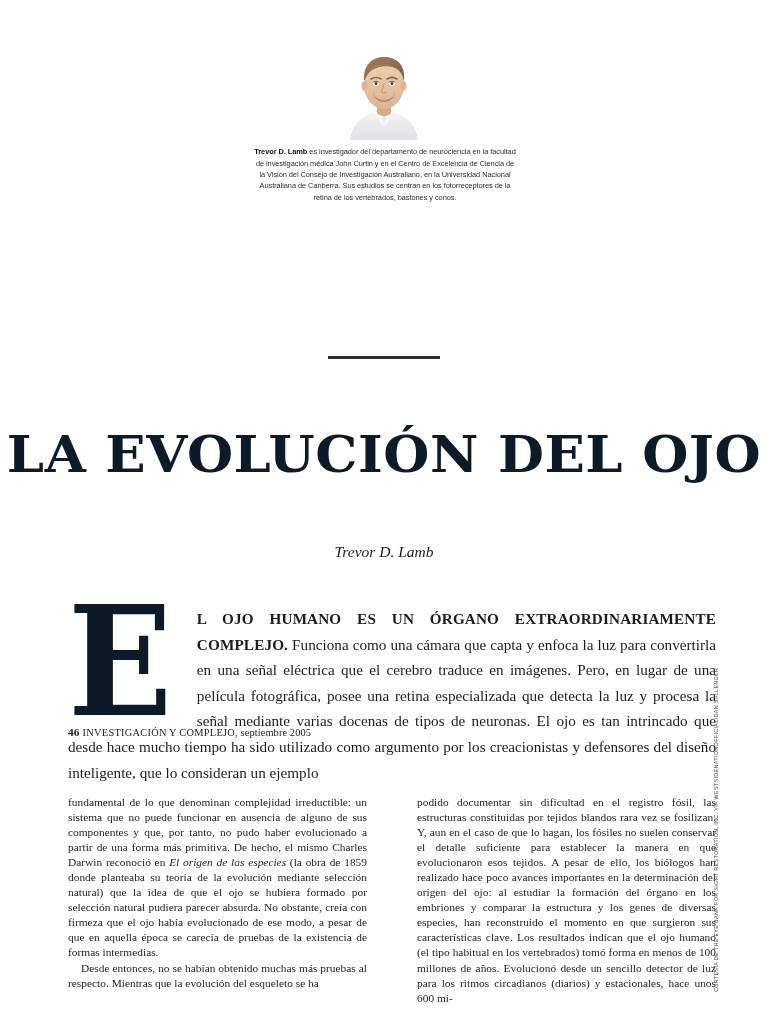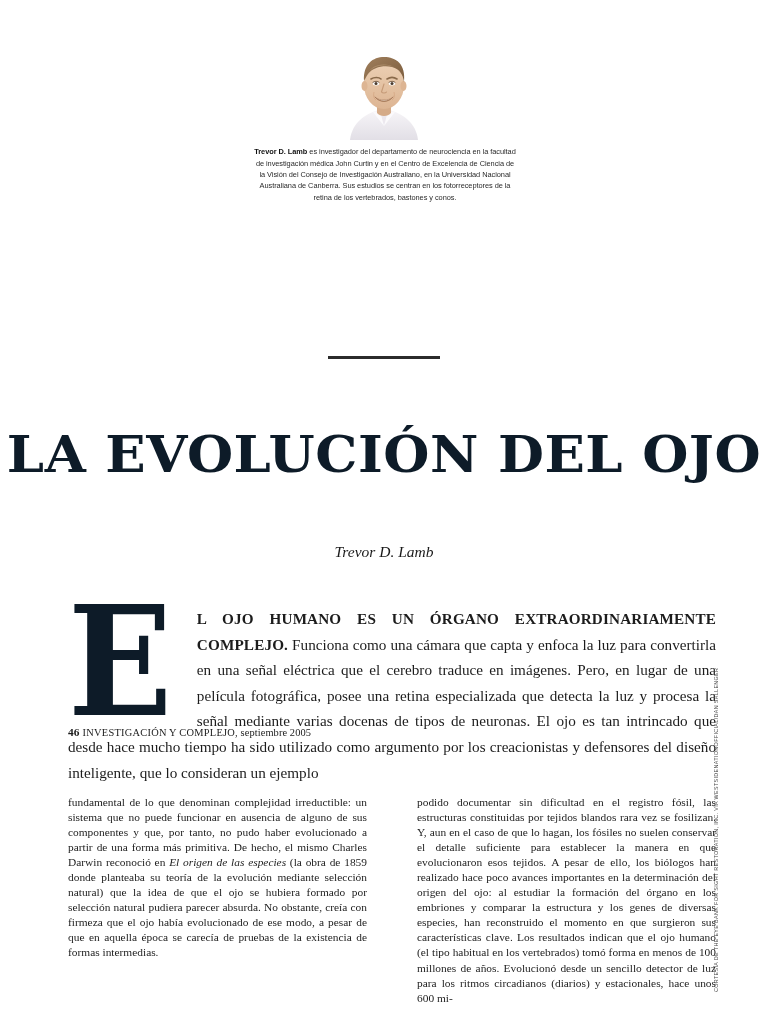--- a/index.html
+++ b/index.html
@@ -288,20 +288,21 @@
 
   <p class="byline">Trevor D. Lamb</p>
 
   <div class="intro">
     <span class="dropcap">E</span><span class="lede-caps">L OJO HUMANO ES UN ÓRGANO EXTRAORDINARIAMENTE COMPLEJO.</span><span> Funciona como una cámara que capta y enfoca la luz para convertirla en una señal eléctrica que el cerebro traduce en imágenes. Pero, en lugar de una película fotográfica, posee una retina especializada que detecta la luz y procesa la señal mediante varias docenas de tipos de neuronas. El ojo es tan intrincado que desde hace mucho tiempo ha sido utilizado como argumento por los creacionistas y defensores del diseño inteligente, que lo consideran un ejemplo</span>
   </div>
 
   <div class="cols">
     <div class="col col-left">
         <p><span>fundamental de lo que denominan complejidad irreductible: un sistema que no puede funcionar en ausencia de alguno de sus componentes y que, por tanto, no pudo haber evolucionado a partir de una forma más primitiva. De hecho, el mismo Charles Darwin reconoció en </span><em>El origen de las especies</em><span> (la obra de 1859 donde planteaba su teoría de la evolución mediante selección natural) que la idea de que el ojo se hubiera formado por selección natural pudiera parecer absurda. No obstante, creía con firmeza que el ojo había evolucionado de ese modo, a pesar de que en aquella época se carecía de pruebas de la existencia de formas intermedias.</span></p>
+        <p><span>Desde entonces, no se habían obtenido muchas más pruebas al respecto. Mientras que la evolución del esqueleto se ha</span></p>
       </div>
     <div class="col col-right">
         <p><span>podido documentar sin dificultad en el registro fósil, las estructuras constituidas por tejidos blandos rara vez se fosilizan. Y, aun en el caso de que lo hagan, los fósiles no suelen conservar el detalle suficiente para establecer la manera en que evolucionaron esos tejidos. A pesar de ello, los biólogos han realizado hace poco avances importantes en la determinación del origen del ojo: al estudiar la formación del órgano en los embriones y comparar la estructura y los genes de diversas especies, han reconstruido el momento en que surgieron sus características clave. Los resultados indican que el ojo humano (el tipo habitual en los vertebrados) tomó forma en menos de 100 millones de años. Evolucionó desde un sencillo detector de luz para los ritmos circadianos (diarios) y estacionales, hace unos 600 mi-</span></p>
       </div>
   </div>
 
   <div class="credit">CORTESÍA DE THE EYE BANK FOR SIGHT RESTORATION, INC. VÍA WESTSIDENATIONOFFICIAL/DAN SALLENGER</div>
 
   <div class="folio">
     <span class="pg">46</span><span class="mag">INVESTIGACIÓN Y COMPLEJO,</span><span> septiembre 2005</span>

